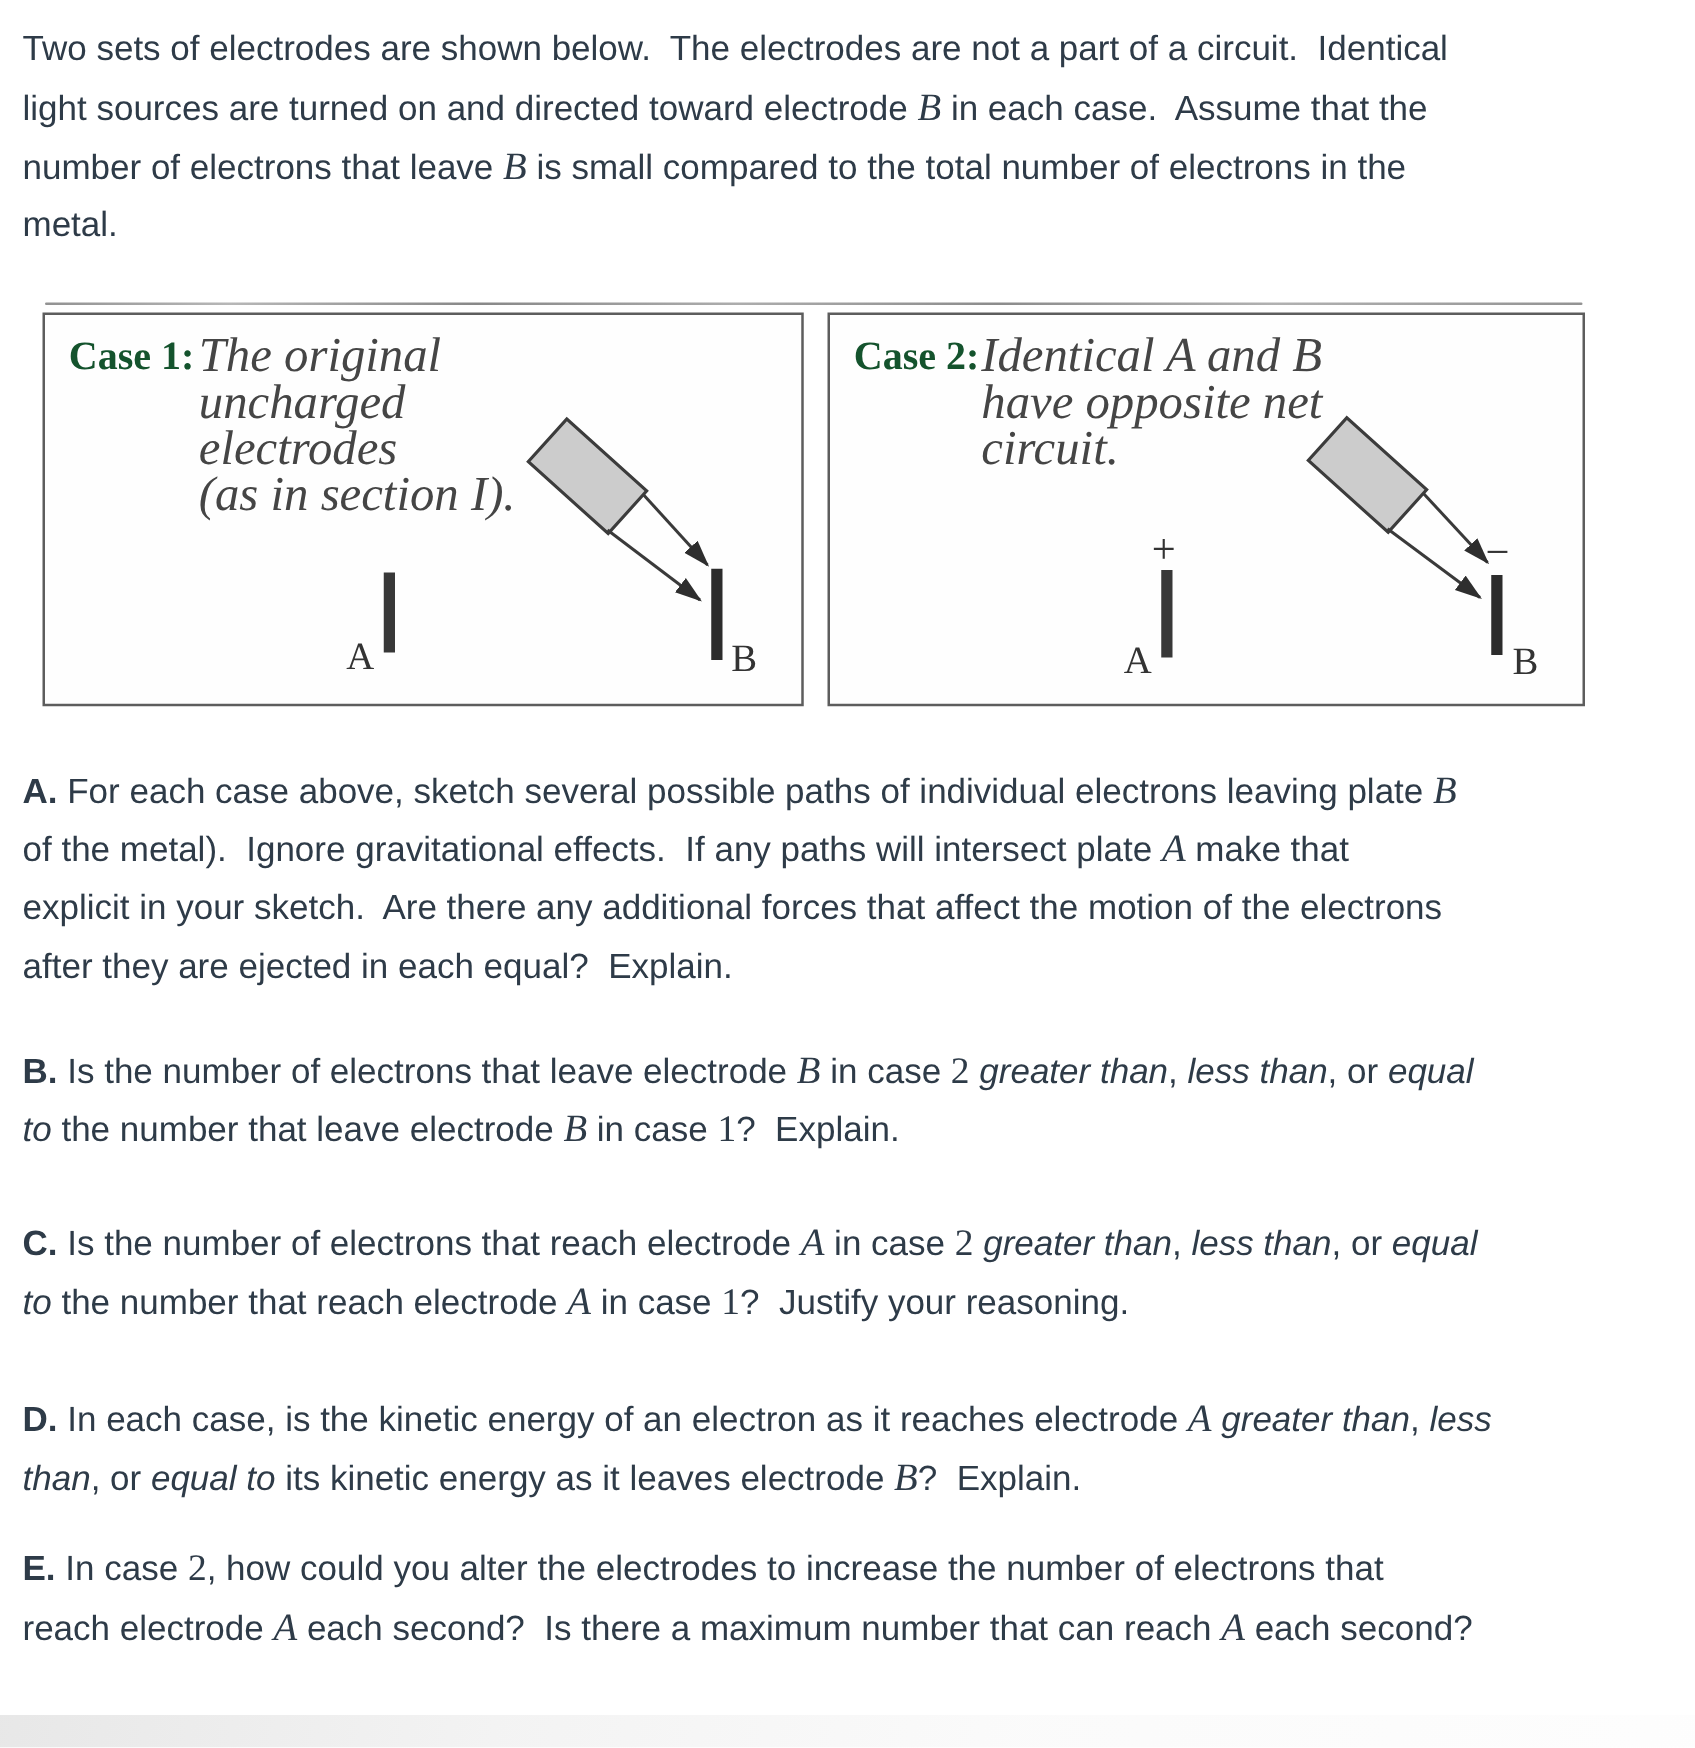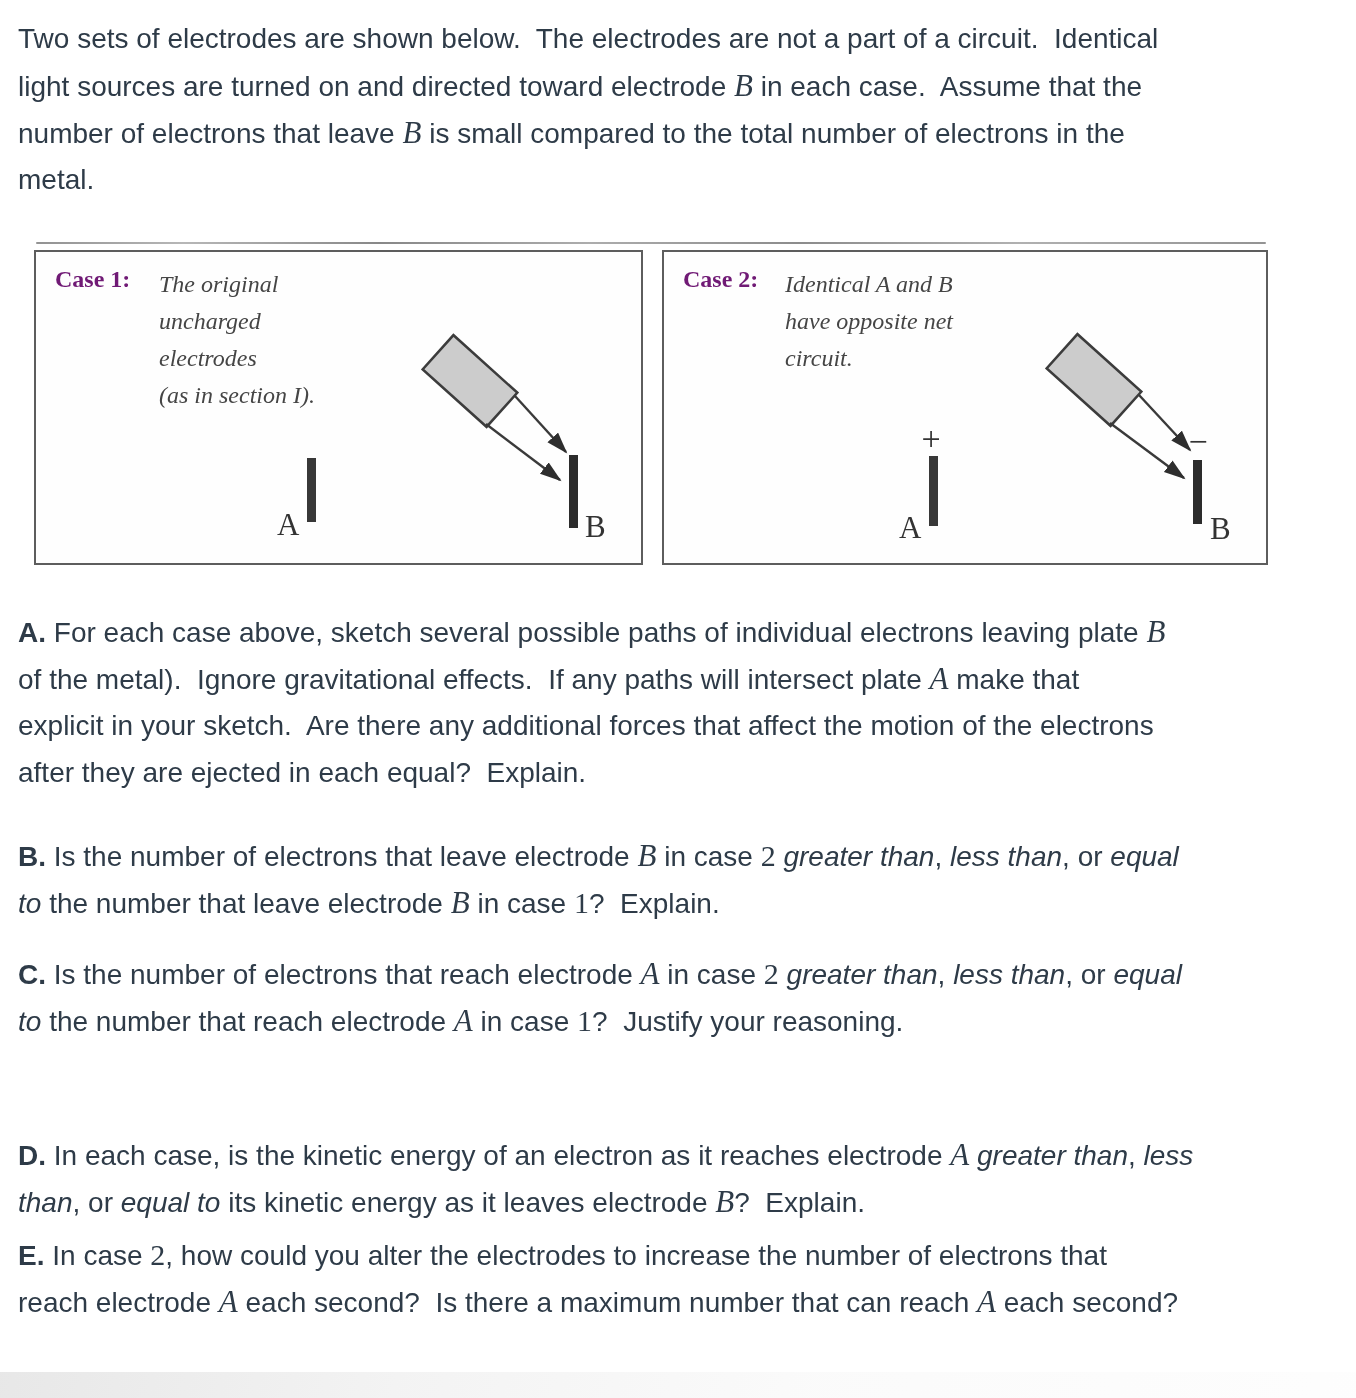--- a/index.html
+++ b/index.html
@@ -16,46 +16,46 @@
   .rich-line{white-space:pre;height:47px;}
   .seg-r{}
   .seg-b{font-weight:700;}
   .seg-i{font-style:italic;}
   .seg-m{font-family:"Liberation Serif","DejaVu Serif",serif;font-style:italic;font-size:31px;}
   .seg-n{font-family:"Liberation Serif","DejaVu Serif",serif;font-size:30px;}
 
   #intro{top:15px;}
   #q-a{top:608px;}
   #q-b{top:832px;}
-  #q-c{top:950px;}
+  #q-c{top:970px;}
   #q-d{top:1111px;}
   #q-e{top:1231px;}
 
   .figure{position:absolute;top:250px;left:34px;width:1234px;height:315px;}
   .scan-topline{
     position:absolute;top:-8px;left:2px;width:1230px;height:2px;
     background:linear-gradient(90deg,#777 0%,#a5a5a5 12%,#6a6a6a 28%,#989898 45%,#6f6f6f 62%,#9d9d9d 80%,#787878 100%);
     opacity:.8;border-radius:2px;
   }
   .case-box{
     position:absolute;top:0;height:311px;
     border:2px solid #5d5d5d;background:#fefefe;
   }
   .case1{left:0;width:605px;}
   .case2{left:628px;width:602px;}
   .diagram{position:absolute;left:0;top:0;width:100%;height:100%;}
   .case-label{
     position:absolute;left:19px;top:14px;
     font-family:"Liberation Serif","DejaVu Serif",serif;
-    font-weight:600;font-size:24px;color:#701a75;
+    font-weight:600;font-size:32px;color:#14532d;
   }
   .case-caption{
     position:absolute;top:14px;
     font-family:"Liberation Serif","DejaVu Serif",serif;
-    font-style:italic;font-size:24px;line-height:37px;color:#454545;
+    font-style:italic;font-size:39px;line-height:37px;color:#454545;
   }
   .case1 .case-caption{left:123px;}
   .case2 .case-caption{left:121px;}
   .cap-line{white-space:pre;}
   .fig-text{font-family:"Liberation Serif","DejaVu Serif",serif;fill:#333333;}
   .footer-shade{
     position:absolute;left:0;bottom:0;width:1356px;height:26px;
     background:linear-gradient(100deg,#e5e5e5 0%,#f2f2f2 30%,#fafafa 60%,#fdfdfd 100%);
     opacity:.9;
   }
@@ -137,21 +137,21 @@
     </p>
   <p class="para" id="q-b">
       <span class="rich-line" style="display: block;"><span class="seg-b">B.</span><span class="seg-r"> Is the number of electrons that leave electrode </span><span class="seg-m">B</span><span class="seg-r"> in case </span><span class="seg-n">2</span><span class="seg-r"> </span><span class="seg-i">greater than</span><span class="seg-r">, </span><span class="seg-i">less than</span><span class="seg-r">, or </span><span class="seg-i">equal</span></span>
       <span class="rich-line" style="display: block;"><span class="seg-i">to</span><span class="seg-r"> the number that leave electrode </span><span class="seg-m">B</span><span class="seg-r"> in case </span><span class="seg-n">1</span><span class="seg-r">?  Explain.</span></span>
     </p>
   <p class="para" id="q-c">
       <span class="rich-line" style="display: block;"><span class="seg-b">C.</span><span class="seg-r"> Is the number of electrons that reach electrode </span><span class="seg-m">A</span><span class="seg-r"> in case </span><span class="seg-n">2</span><span class="seg-r"> </span><span class="seg-i">greater than</span><span class="seg-r">, </span><span class="seg-i">less than</span><span class="seg-r">, or </span><span class="seg-i">equal</span></span>
       <span class="rich-line" style="display: block;"><span class="seg-i">to</span><span class="seg-r"> the number that reach electrode </span><span class="seg-m">A</span><span class="seg-r"> in case </span><span class="seg-n">1</span><span class="seg-r">?  Justify your reasoning.</span></span>
     </p>
   <p class="para" id="q-d">
-      <span class="rich-line" style="display: block; margin-top: 20px;"><span class="seg-b">D.</span><span class="seg-r"> In each case, is the kinetic energy of an electron as it reaches electrode </span><span class="seg-m">A</span><span class="seg-r"> </span><span class="seg-i">greater than</span><span class="seg-r">, </span><span class="seg-i">less</span></span>
+      <span class="rich-line" style="display: block;"><span class="seg-b">D.</span><span class="seg-r"> In each case, is the kinetic energy of an electron as it reaches electrode </span><span class="seg-m">A</span><span class="seg-r"> </span><span class="seg-i">greater than</span><span class="seg-r">, </span><span class="seg-i">less</span></span>
       <span class="rich-line" style="display: block;"><span class="seg-i">than</span><span class="seg-r">, or </span><span class="seg-i">equal to</span><span class="seg-r"> its kinetic energy as it leaves electrode </span><span class="seg-m">B</span><span class="seg-r">?  Explain.</span></span>
     </p>
   <p class="para" id="q-e">
       <span class="rich-line" style="display: block;"><span class="seg-b">E.</span><span class="seg-r"> In case </span><span class="seg-n">2</span><span class="seg-r">, how could you alter the electrodes to increase the number of electrons that</span></span>
       <span class="rich-line" style="display: block;"><span class="seg-r">reach electrode </span><span class="seg-m">A</span><span class="seg-r"> each second?  Is there a maximum number that can reach </span><span class="seg-m">A</span><span class="seg-r"> each second?</span></span>
     </p>
 
   <div class="footer-shade"></div>
 </main>
 

